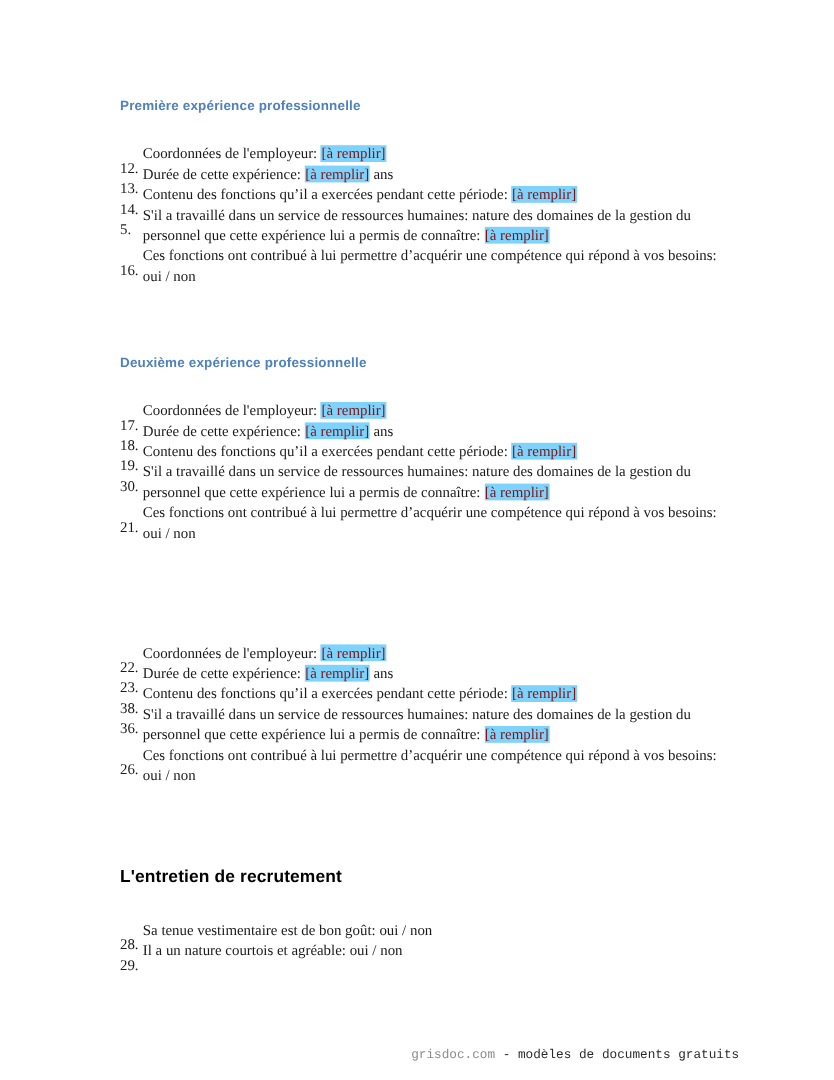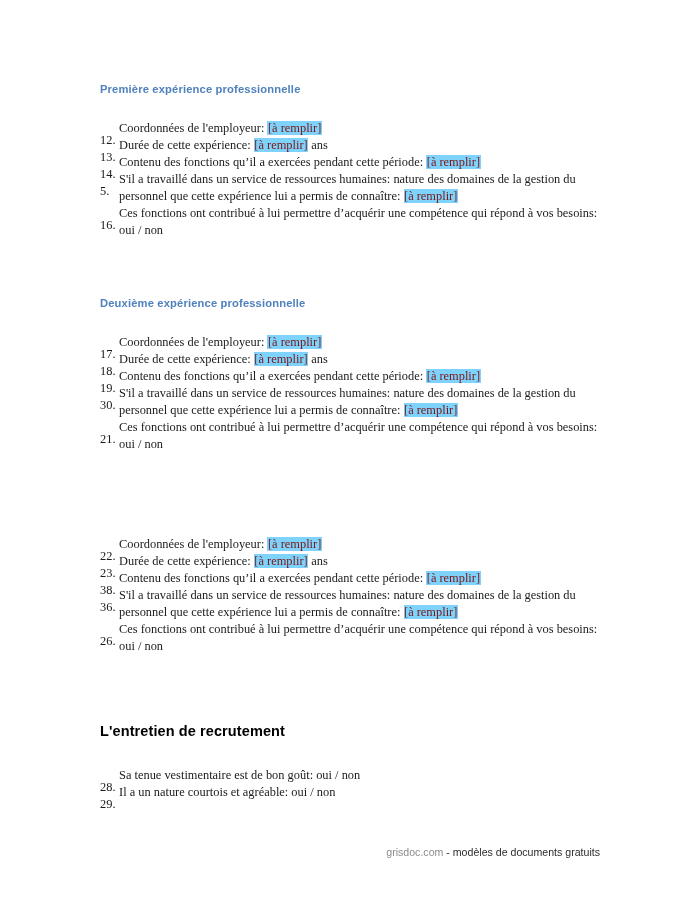--- a/index.html
+++ b/index.html
@@ -84,26 +84,27 @@
 
   
   .gap-head-to-list { height: 25px; }
   .gap-block-xl { height: 58px; }
   .gap-major { height: 27px; }
 
   
   .footer {
     position: absolute;
     left: 0;
-    top: 846px;
+    top: 874px;
     width: 600px;
     text-align: right;
-    font-family: Liberation Sans, sans-serif;
+    font-family: Liberation Mono, monospace;
     font-size: 10.6px;
     white-space: nowrap;
+    padding-left: 16px;
   }
   .footer .brand {
     color: #8c8c8c;
   }
   .footer .tagline {
     color: #2b2b2b;
   }
 </style>
 </head>
 <body>

